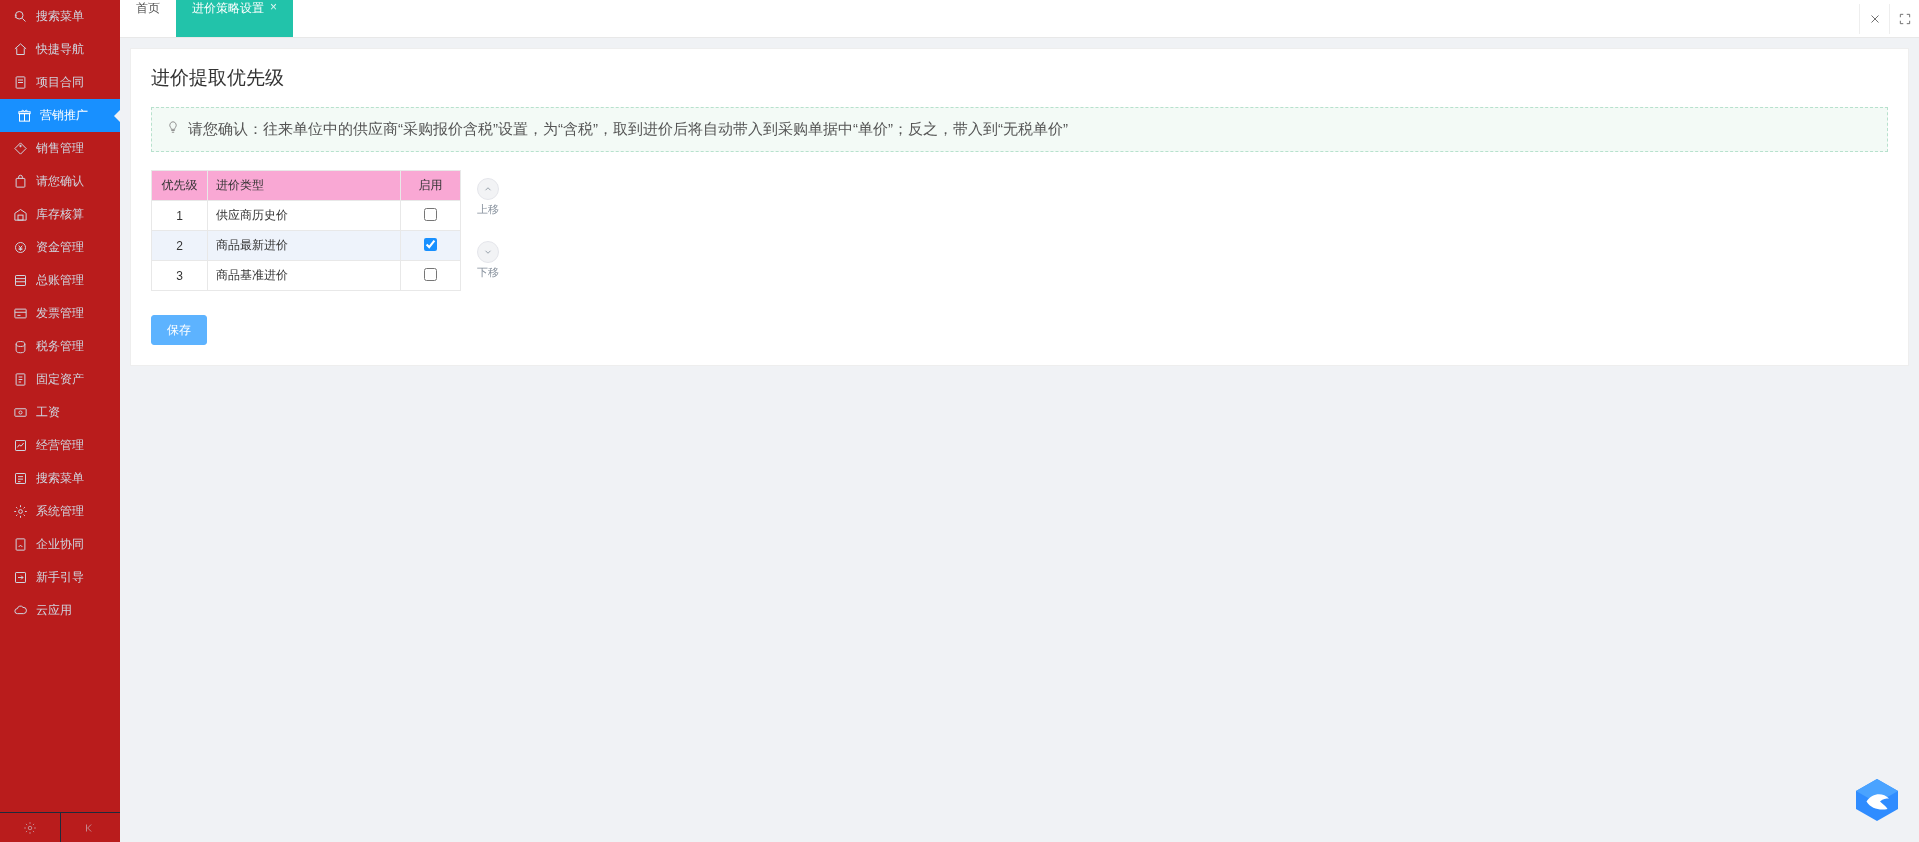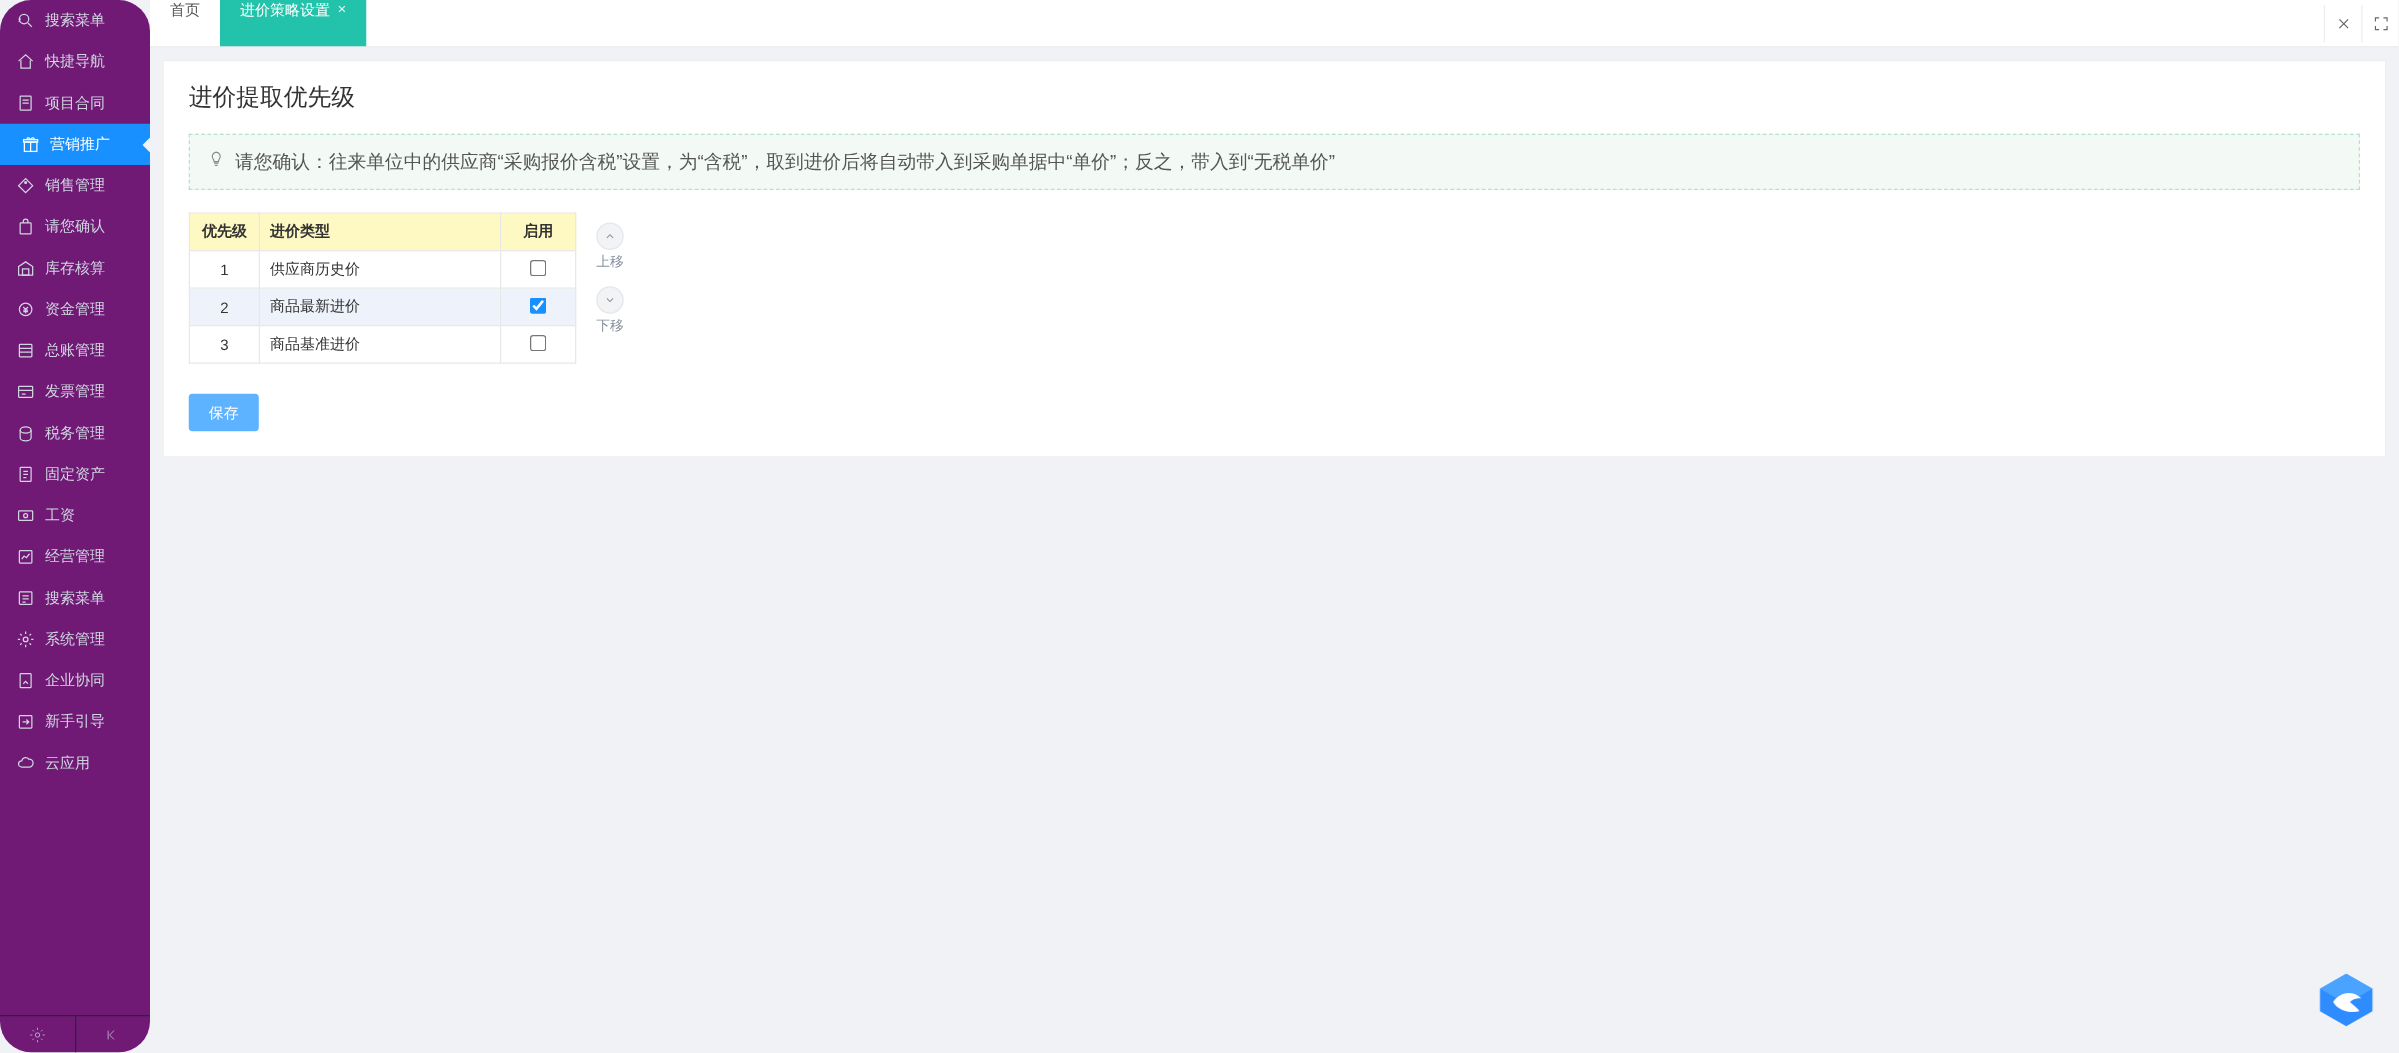--- a/index.html
+++ b/index.html
@@ -1,22 +1,22 @@
 <!DOCTYPE html>
 <html><head>
 <meta charset="utf-8">
 <style>
   * { box-sizing: border-box; margin: 0; padding: 0; }
   html, body { height: 100%; font-family: "Microsoft YaHei", Arial, sans-serif; font-size: 12px; color: #333; }
   body { display: flex; background: #f0f2f5; }
 
   
   .sidebar {
-    width: 120px; min-width: 120px; background: #701a75; color: #cfd6e0;
-    display: flex; flex-direction: column; height: 100vh; border-radius: 25px;
+    width: 120px; min-width: 120px; background: #b91c1c; color: #cfd6e0;
+    display: flex; flex-direction: column; height: 100vh;
   }
   .sidebar-inner { flex: 1; overflow-y: auto; }
   .sidebar-item {
     display: flex; align-items: center; gap: 8px; height: 33px;
     padding: 0 12px; cursor: pointer; font-size: 12px; position: relative;
   }
   .sidebar-item.active { background: #1890ff; color: #fff; padding-left: 16px; }
   .sidebar-item.active::after {
     content: ""; position: absolute; right: 0; top: 50%; transform: translateY(-50%);
     border: 6px solid transparent; border-right-color: #f0f2f5;
@@ -70,29 +70,29 @@
   .alert svg { width: 14px; height: 14px; stroke: #8a8a8a; fill: none; stroke-width: 1.6; flex-shrink: 0; }
 
   .table-row-wrap { display: flex; align-items: flex-start; gap: 16px; }
 
   table.grid {
     border-collapse: collapse; width: 310px; font-size: 12px;
   }
   table.grid th, table.grid td {
     border: 1px solid #e8e8e8; padding: 6px 8px; text-align: left; background: #fff;
   }
-  table.grid th { background: #fef9c3; font-weight: 700; color: #333; }
+  table.grid th { background: #f9a8d4; font-weight: 400; color: #333; }
   table.grid td.center, table.grid th.center { text-align: center; }
   table.grid tr.selected td { background: #eef3fb; }
   .col-priority { width: 56px; }
   .col-enable { width: 60px; }
 
   input[type=checkbox] { width: 13px; height: 13px; accent-color: #1890ff; cursor: pointer; }
 
-  .move-controls { display: flex; flex-direction: column; gap: 12px; padding-top: 8px; }
+  .move-controls { display: flex; flex-direction: column; gap: 24px; padding-top: 8px; }
   .move-btn {
     width: 22px; height: 22px; border-radius: 50%; background: #f2f3f5;
     display: flex; align-items: center; justify-content: center; cursor: pointer;
     border: 1px solid #e5e6eb; color: #86909c;
   }
   .move-btn svg { width: 10px; height: 10px; stroke: currentColor; fill: none; stroke-width: 2; }
   .move-label { font-size: 11px; color: #86909c; text-align: center; }
   .move-group { display: flex; flex-direction: column; align-items: center; gap: 2px; }
 
   .save-btn {

